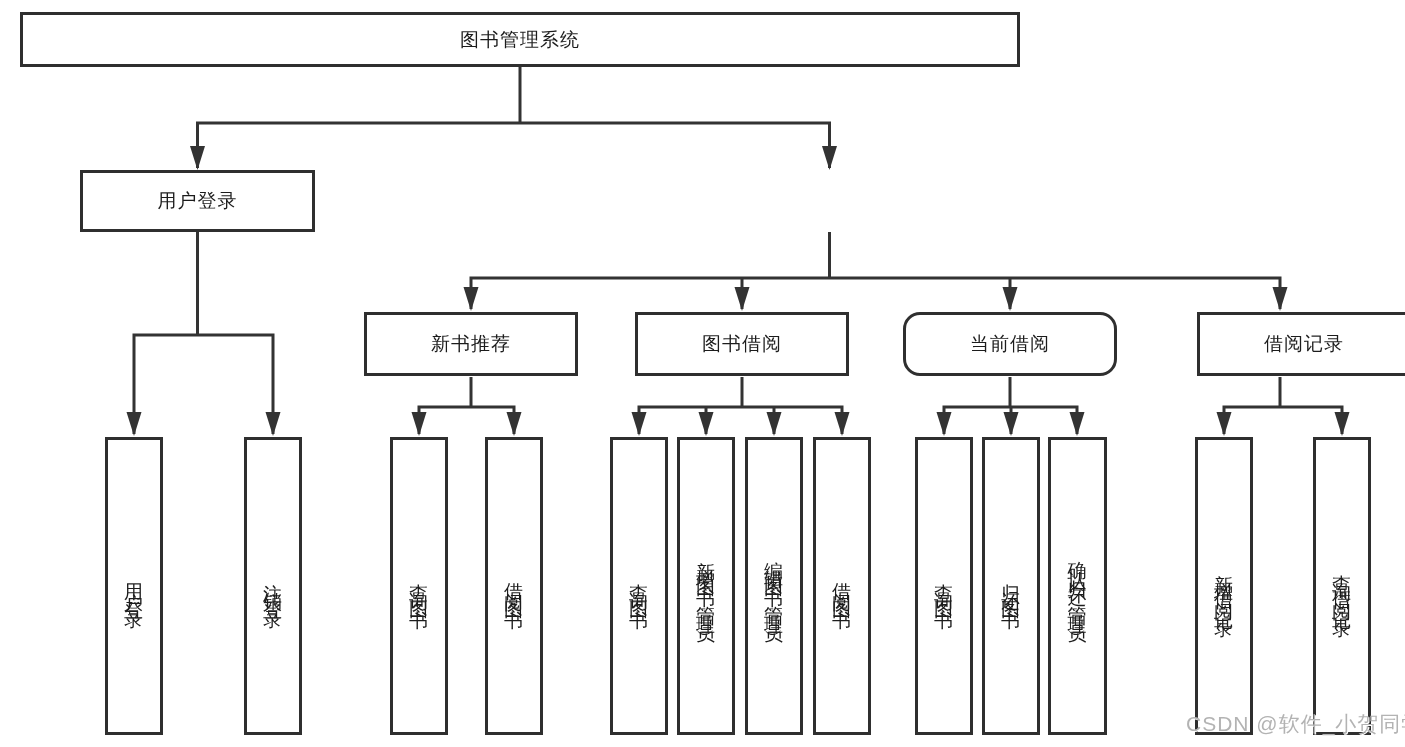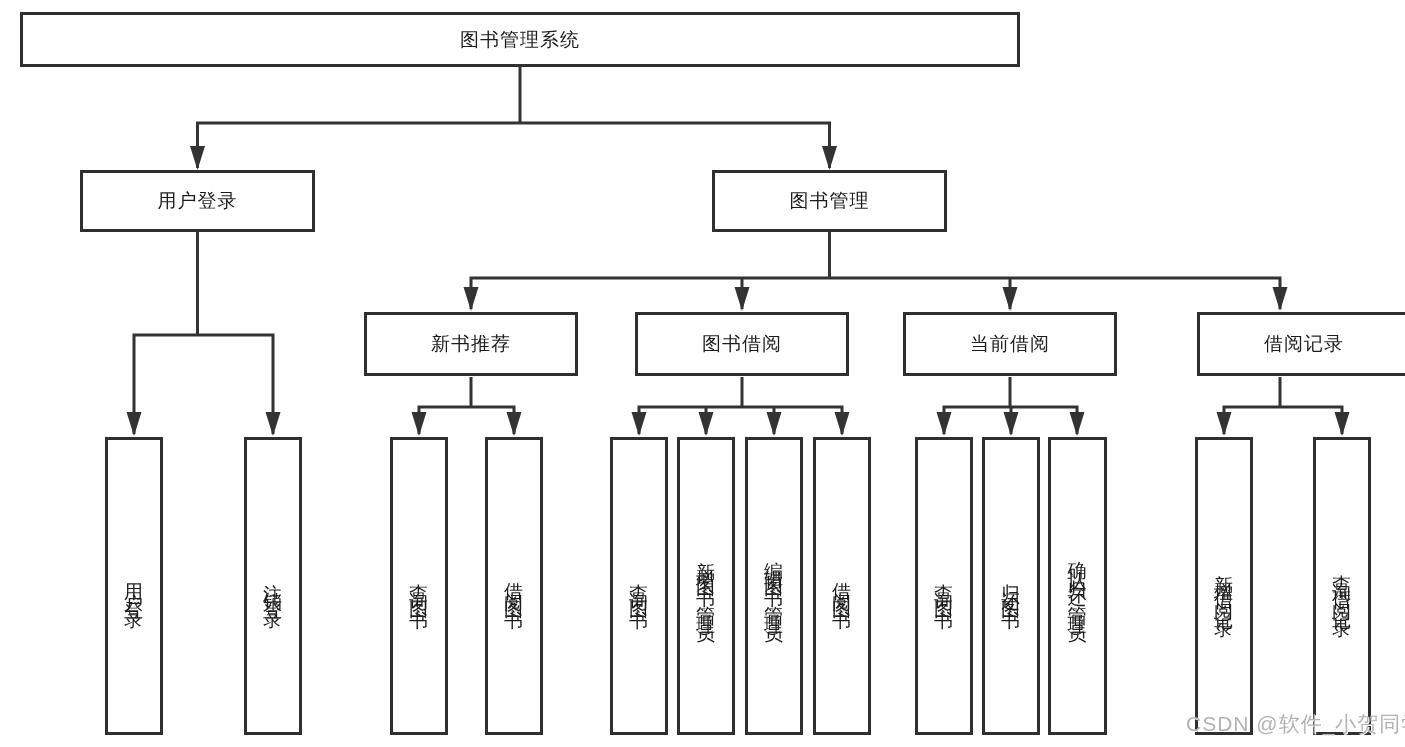--- a/index.html
+++ b/index.html
@@ -128,31 +128,28 @@
     </g>
   </svg>
 
   <div class="box" style="left:20px; top:12px; width:1000px; height:55px;text-align:center;">
     <span class="hlabel">图书管理系统</span>
   </div>
 
   <div class="box" style="left:80px; top:170px; width:235px; height:62px;">
     <span class="hlabel">用户登录</span>
   </div>
-  <div class="box" style="left:712px; top:170px; width:235px; height:62px;">
-    <span class="hlabel">图书管理</span>
-  </div>
 
   <div class="box" style="left:635px; top:312px; width:214px; height:64px;">
     <span class="hlabel">图书借阅</span>
   </div>
   <div class="box" style="left:364px; top:312px; width:214px; height:64px;">
     <span class="hlabel">新书推荐</span>
   </div>
-  <div class="box" style="left:903px; top:312px; width:214px; height:64px;">
+  <div class="box" style="left:903px; top:312px; width:214px; height:64px;border-radius:17px;">
     <span class="hlabel">当前借阅</span>
   </div>
   <div class="box" style="left:1173px; top:312px; width:214px; height:64px;margin-left:24px;">
     <span class="hlabel">借阅记录</span>
   </div>
 
   <div class="box" style="left:105px; top:437px; width:58px; height:298px;">
     <span class="vlabel">用户登录</span>
   </div>
   <div class="box" style="left:244px; top:437px; width:58px; height:298px;">

